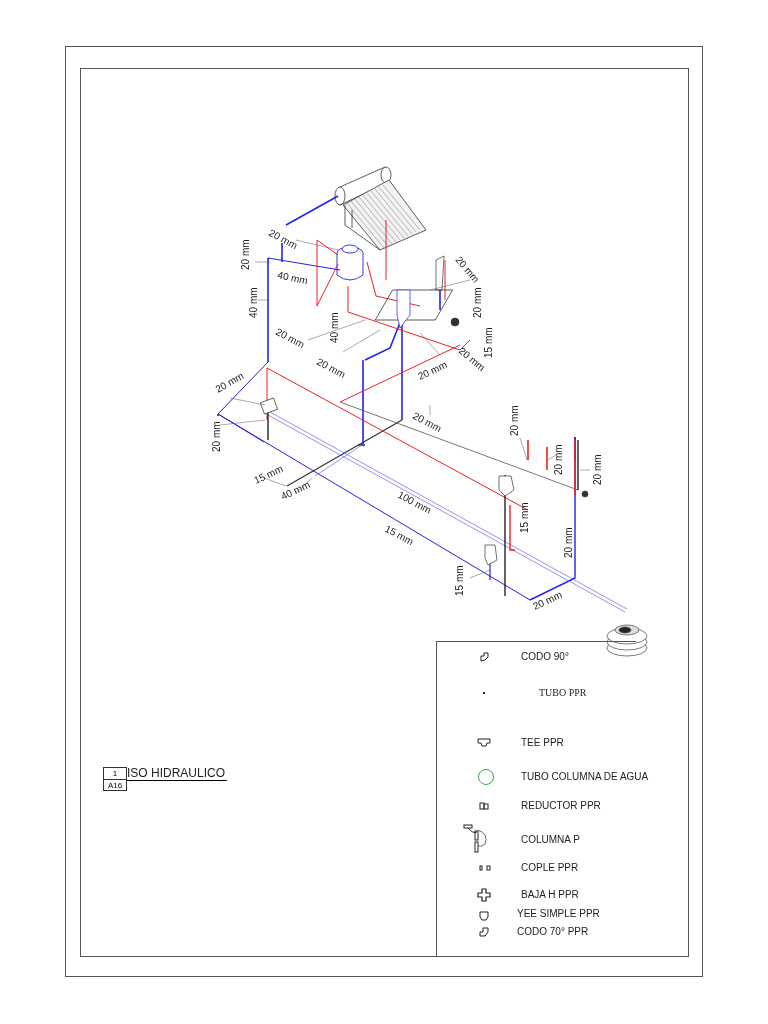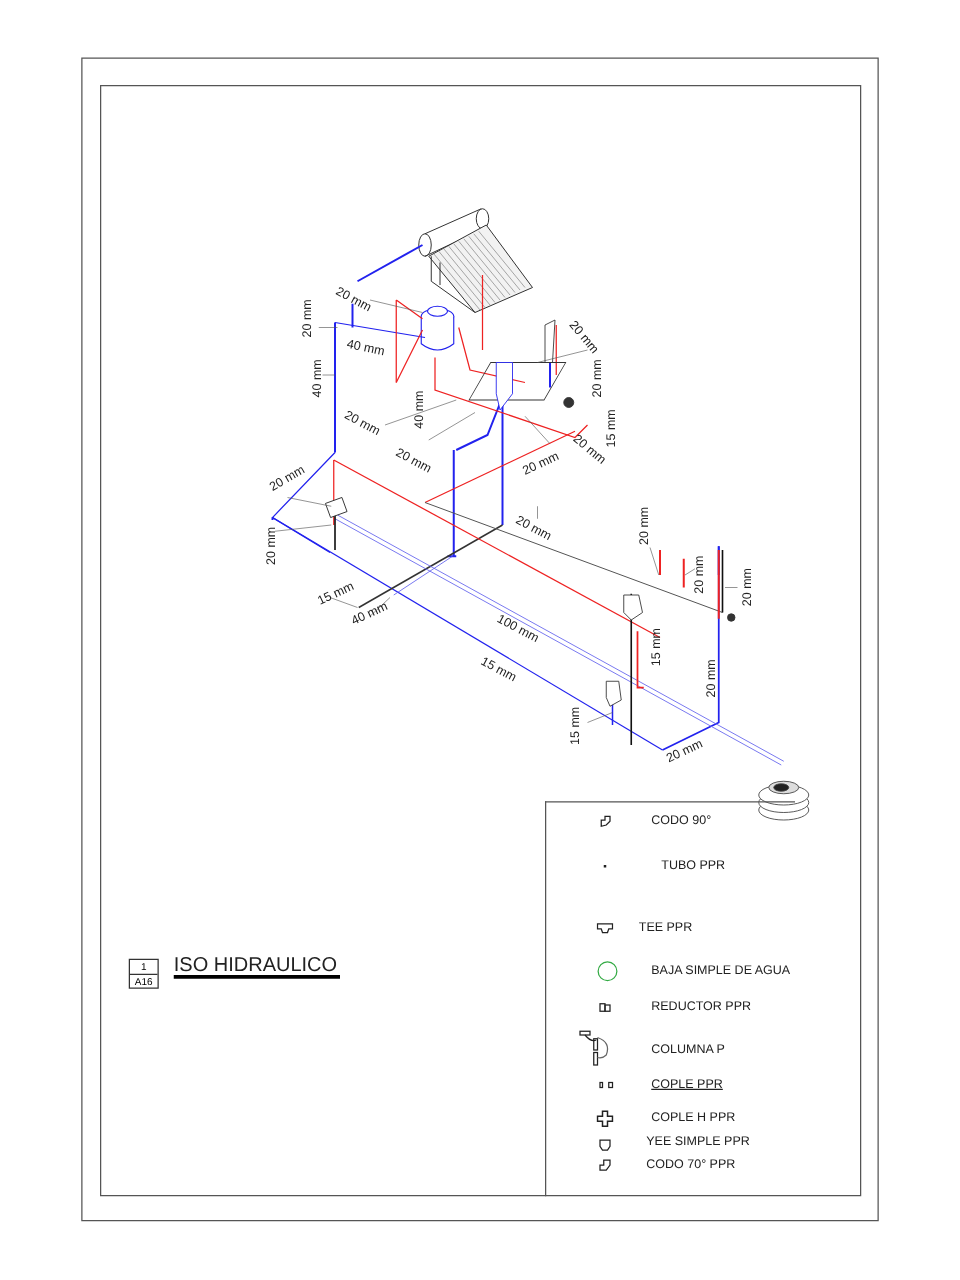--- a/index.html
+++ b/index.html
@@ -9,21 +9,21 @@
   svg.drawing { position:absolute; left:0; top:0; }
   .dim { font-size:10px; fill:#222; font-family:"Liberation Sans", sans-serif; }
   .legend { position:absolute; left:436px; top:641px; width:200px; height:316px; border-left:1px solid #555; border-top:1px solid #555; box-sizing:border-box; }
   .legend-item { position:absolute; display:flex; align-items:center; font-size:10px; color:#222; }
   .legend-item .sym { position:absolute; width:18px; height:14px; display:flex; align-items:center; justify-content:center; }
   .legend-item .lbl { position:absolute; white-space:nowrap; }
   .title-block { position:absolute; left:103px; top:767px; }
   .tb-box { position:absolute; left:0; top:0; width:24px; height:24px; border:1px solid #333; box-sizing:border-box; font-size:8px; text-align:center; }
   .tb-num { height:11px; line-height:11px; border-bottom:1px solid #333; }
   .tb-sheet { height:11px; line-height:11px; }
-  .tb-title { position:absolute; left:36px; top:-1px; font-size:16px; color:#222; border-bottom:3px solid #000000; white-space:nowrap; padding-right:2px; line-height:14px; }
+  .tb-title { position:absolute; left:24px; top:-1px; font-size:12px; color:#222; border-bottom:1px solid #000000; white-space:nowrap; padding-right:2px; line-height:14px; }
 </style>
 </head>
 <body>
 
 <div class="frame-outer"></div>
 <div class="frame-inner"></div>
 
 <svg class="drawing" width="768" height="1024" viewBox="0 0 768 1024">
 
   <g stroke="#333" fill="none" stroke-width="0.8">
@@ -176,37 +176,37 @@
         </svg>
     </span>
     <span class="lbl" style="left:46px;top:1px;">CODO 90°</span>
   </div>
   <div class="legend-item" style="left:38px;top:44px;">
     <span class="sym" style="left:0;top:0;">
       <svg width="12" height="12" viewBox="0 0 12 12">
           <rect x="5" y="5" width="2" height="2" fill="#222"></rect>
         </svg>
     </span>
-    <span class="lbl" style="left:54px;top:1px;">TUBO PPR</span>
+    <span class="lbl" style="left:64px;top:1px;font-family:Liberation Serif, serif;">TUBO PPR</span>
   </div>
   <div class="legend-item" style="left:38px;top:94px;">
     <span class="sym" style="left:0;top:0;">
       <svg width="14" height="12" viewBox="0 0 14 12">
           <path d="M1 2 L13 2 L13 6 L10 6 L9 9 L5 9 L4 6 L1 6 Z" fill="none" stroke="#222" stroke-width="1"></path>
         </svg>
     </span>
-    <span class="lbl" style="left:36px;top:1px;">TEE PPR</span>
+    <span class="lbl" style="left:46px;top:1px;">TEE PPR</span>
   </div>
   <div class="legend-item" style="left:38px;top:128px;">
     <span class="sym" style="left:0;top:-2px;width:22px;height:18px;">
       <svg width="18" height="18" viewBox="0 0 18 18">
           <circle cx="9" cy="9" r="7.5" fill="none" stroke="#33aa44" stroke-width="1"></circle>
         </svg>
     </span>
-    <span class="lbl" style="left:46px;top:1px;">BAJA SIMPLE DE AGUA</span>
+    <span class="lbl" style="left:46px;top:1px;">TUBO COLUMNA DE AGUA</span>
   </div>
   <div class="legend-item" style="left:38px;top:157px;">
     <span class="sym" style="left:0;top:0;">
       <svg width="12" height="12" viewBox="0 0 12 12">
           <rect x="2" y="3" width="4" height="6" fill="none" stroke="#222"></rect>
           <rect x="6" y="4" width="4" height="5" fill="none" stroke="#222"></rect>
         </svg>
     </span>
     <span class="lbl" style="left:46px;top:1px;">REDUCTOR PPR</span>
   </div>
@@ -222,29 +222,29 @@
     </span>
     <span class="lbl" style="left:58px;top:10px;">COLUMNA P</span>
   </div>
   <div class="legend-item" style="left:40px;top:219px;">
     <span class="sym" style="left:0;top:0;">
       <svg width="16" height="12" viewBox="0 0 16 12">
           <rect x="2" y="4" width="2" height="4" fill="none" stroke="#222"></rect>
           <rect x="9" y="4" width="3" height="4" fill="none" stroke="#222"></rect>
         </svg>
     </span>
-    <span class="lbl" style="left:44px;top:1px;text-decoration:underline;">COPLE PPR</span>
+    <span class="lbl" style="left:44px;top:1px;">COPLE PPR</span>
   </div>
   <div class="legend-item" style="left:38px;top:246px;">
     <span class="sym" style="left:0;top:0;">
       <svg width="14" height="14" viewBox="0 0 14 14">
           <path d="M5 1 L9 1 L9 5 L13 5 L13 9 L9 9 L9 13 L5 13 L5 9 L1 9 L1 5 L5 5 Z" fill="none" stroke="#222" stroke-width="1.2"></path>
         </svg>
     </span>
-    <span class="lbl" style="left:46px;top:1px;">COPLE H PPR</span>
+    <span class="lbl" style="left:46px;top:1px;">BAJA H PPR</span>
   </div>
   <div class="legend-item" style="left:38px;top:266px;">
     <span class="sym" style="left:0;top:1px;">
       <svg width="12" height="12" viewBox="0 0 12 12">
           <path d="M2 2 L10 2 L10 7 L8 10 L4 10 L2 7 Z" fill="none" stroke="#222"></path>
         </svg>
     </span>
     <span class="lbl" style="left:42px;top:0px;">YEE SIMPLE PPR</span>
   </div>
   <div class="legend-item" style="left:38px;top:283px;">

